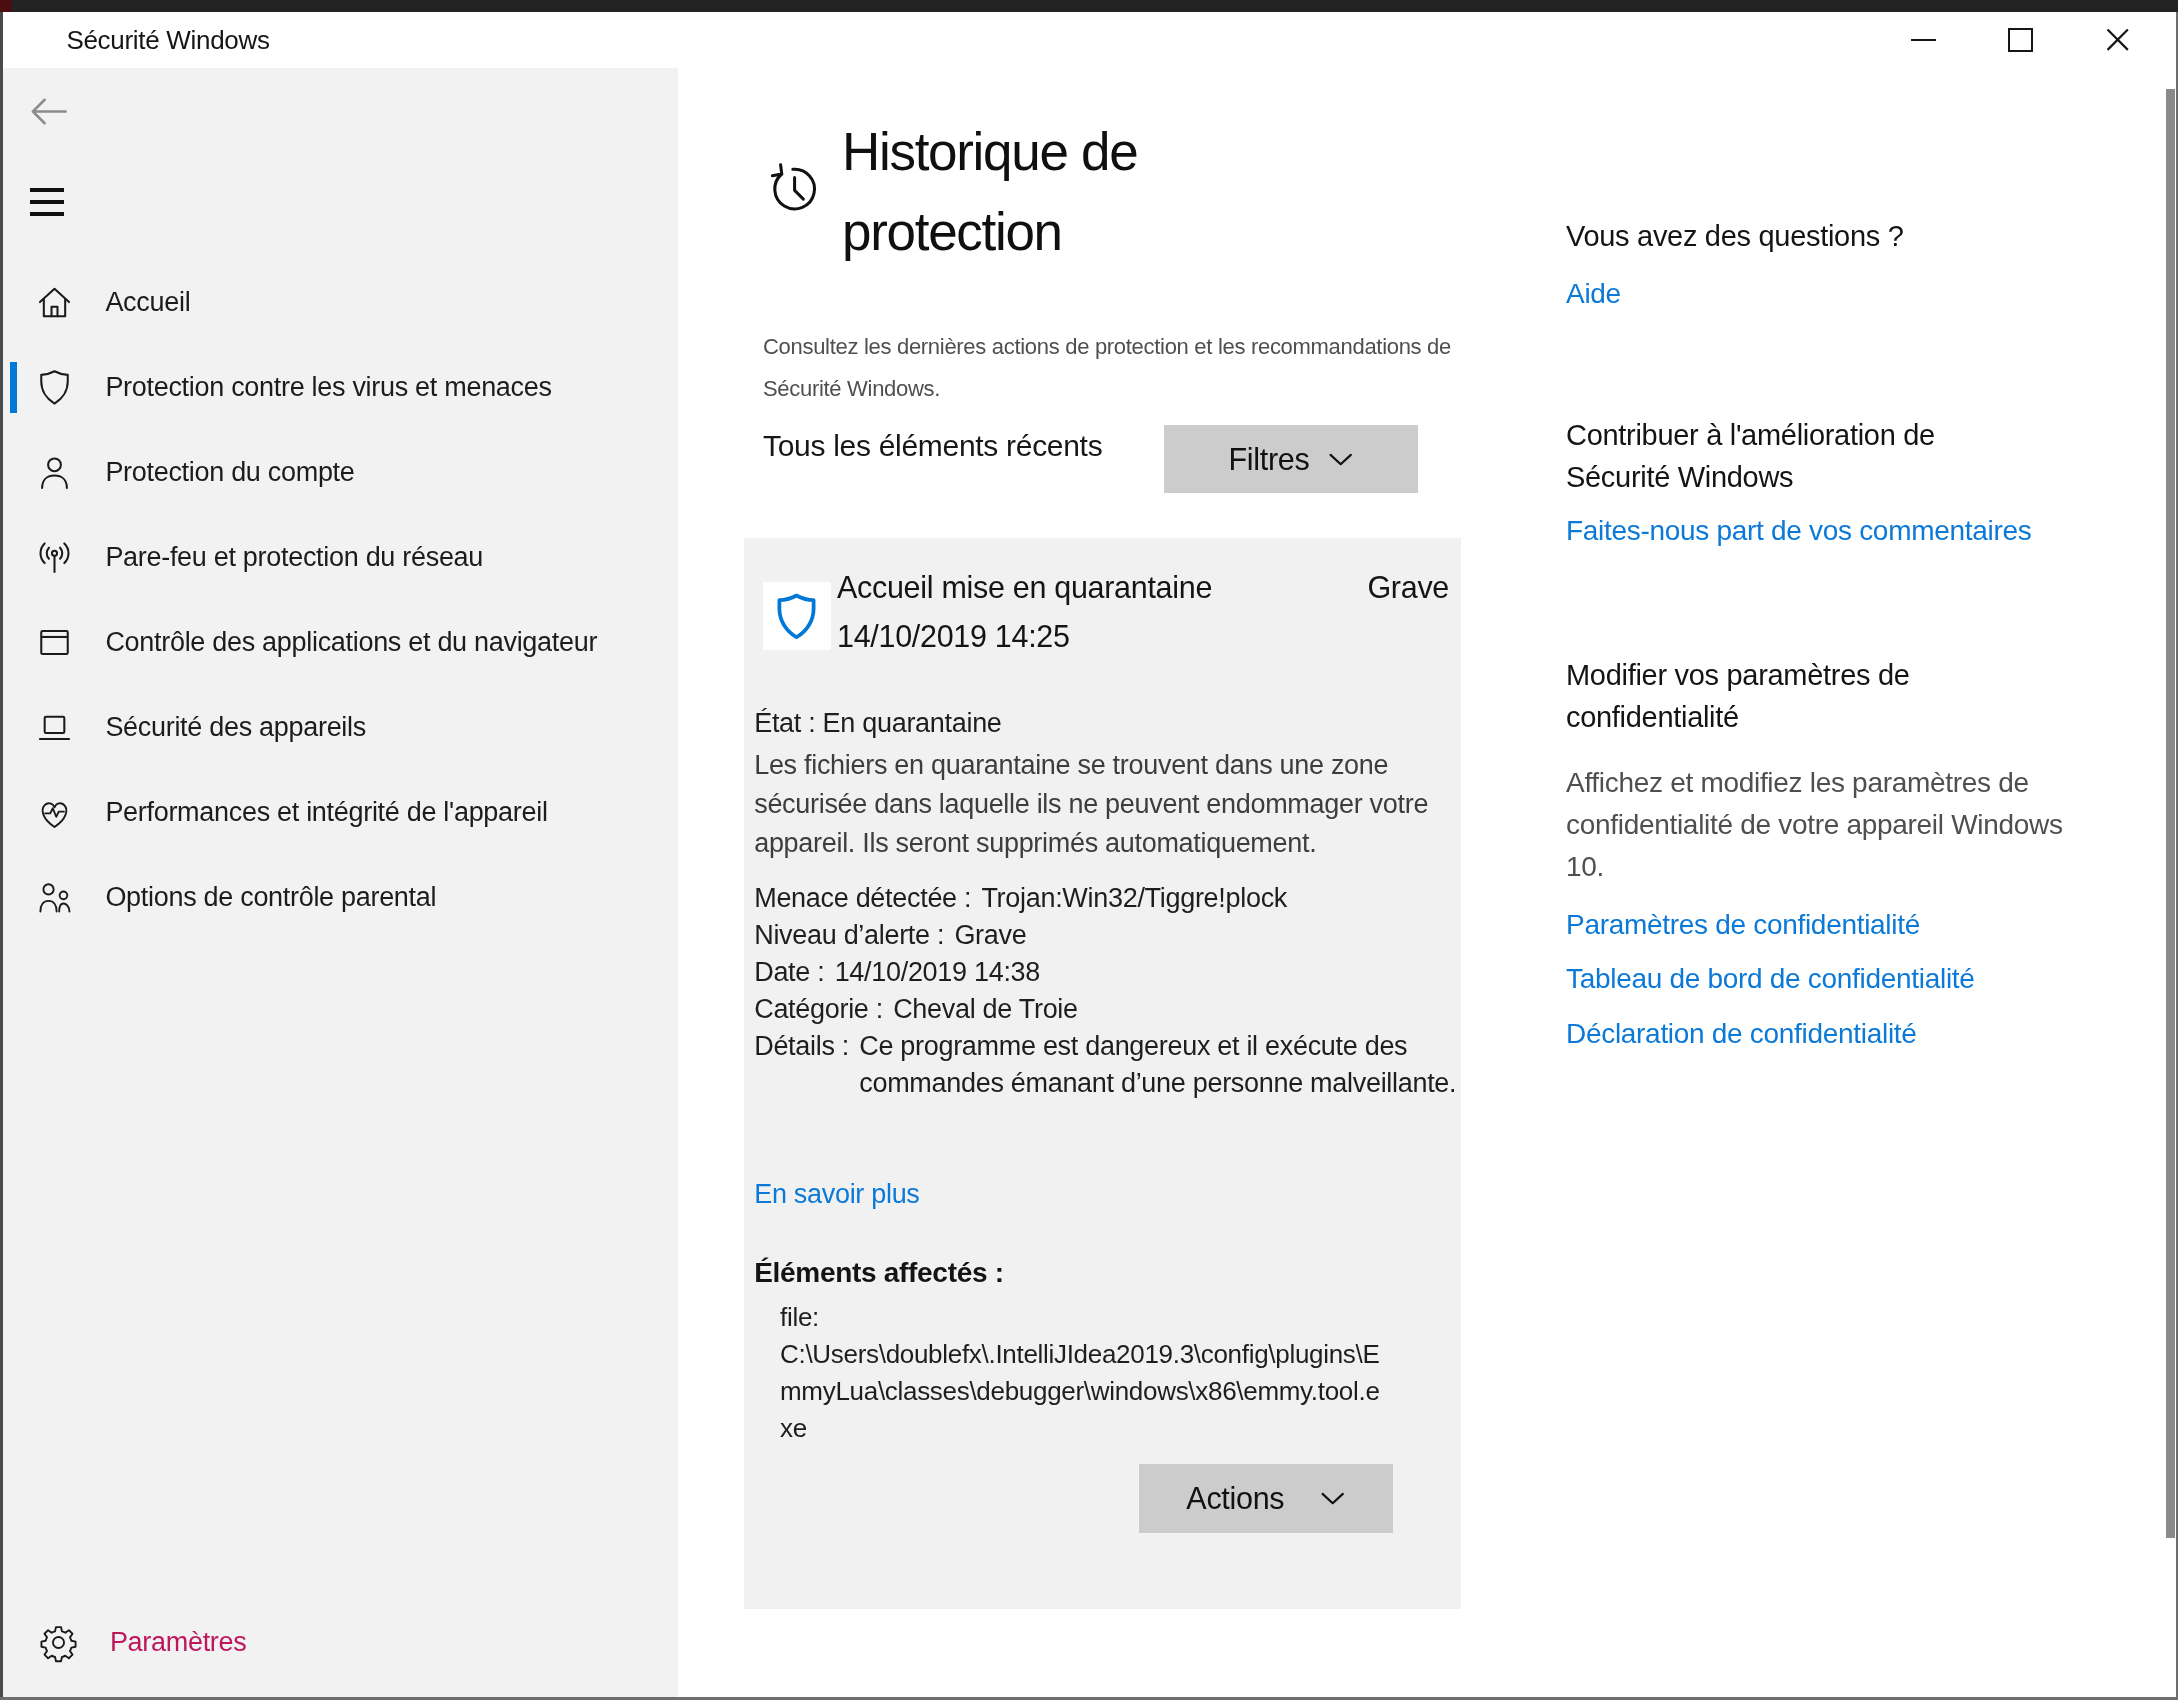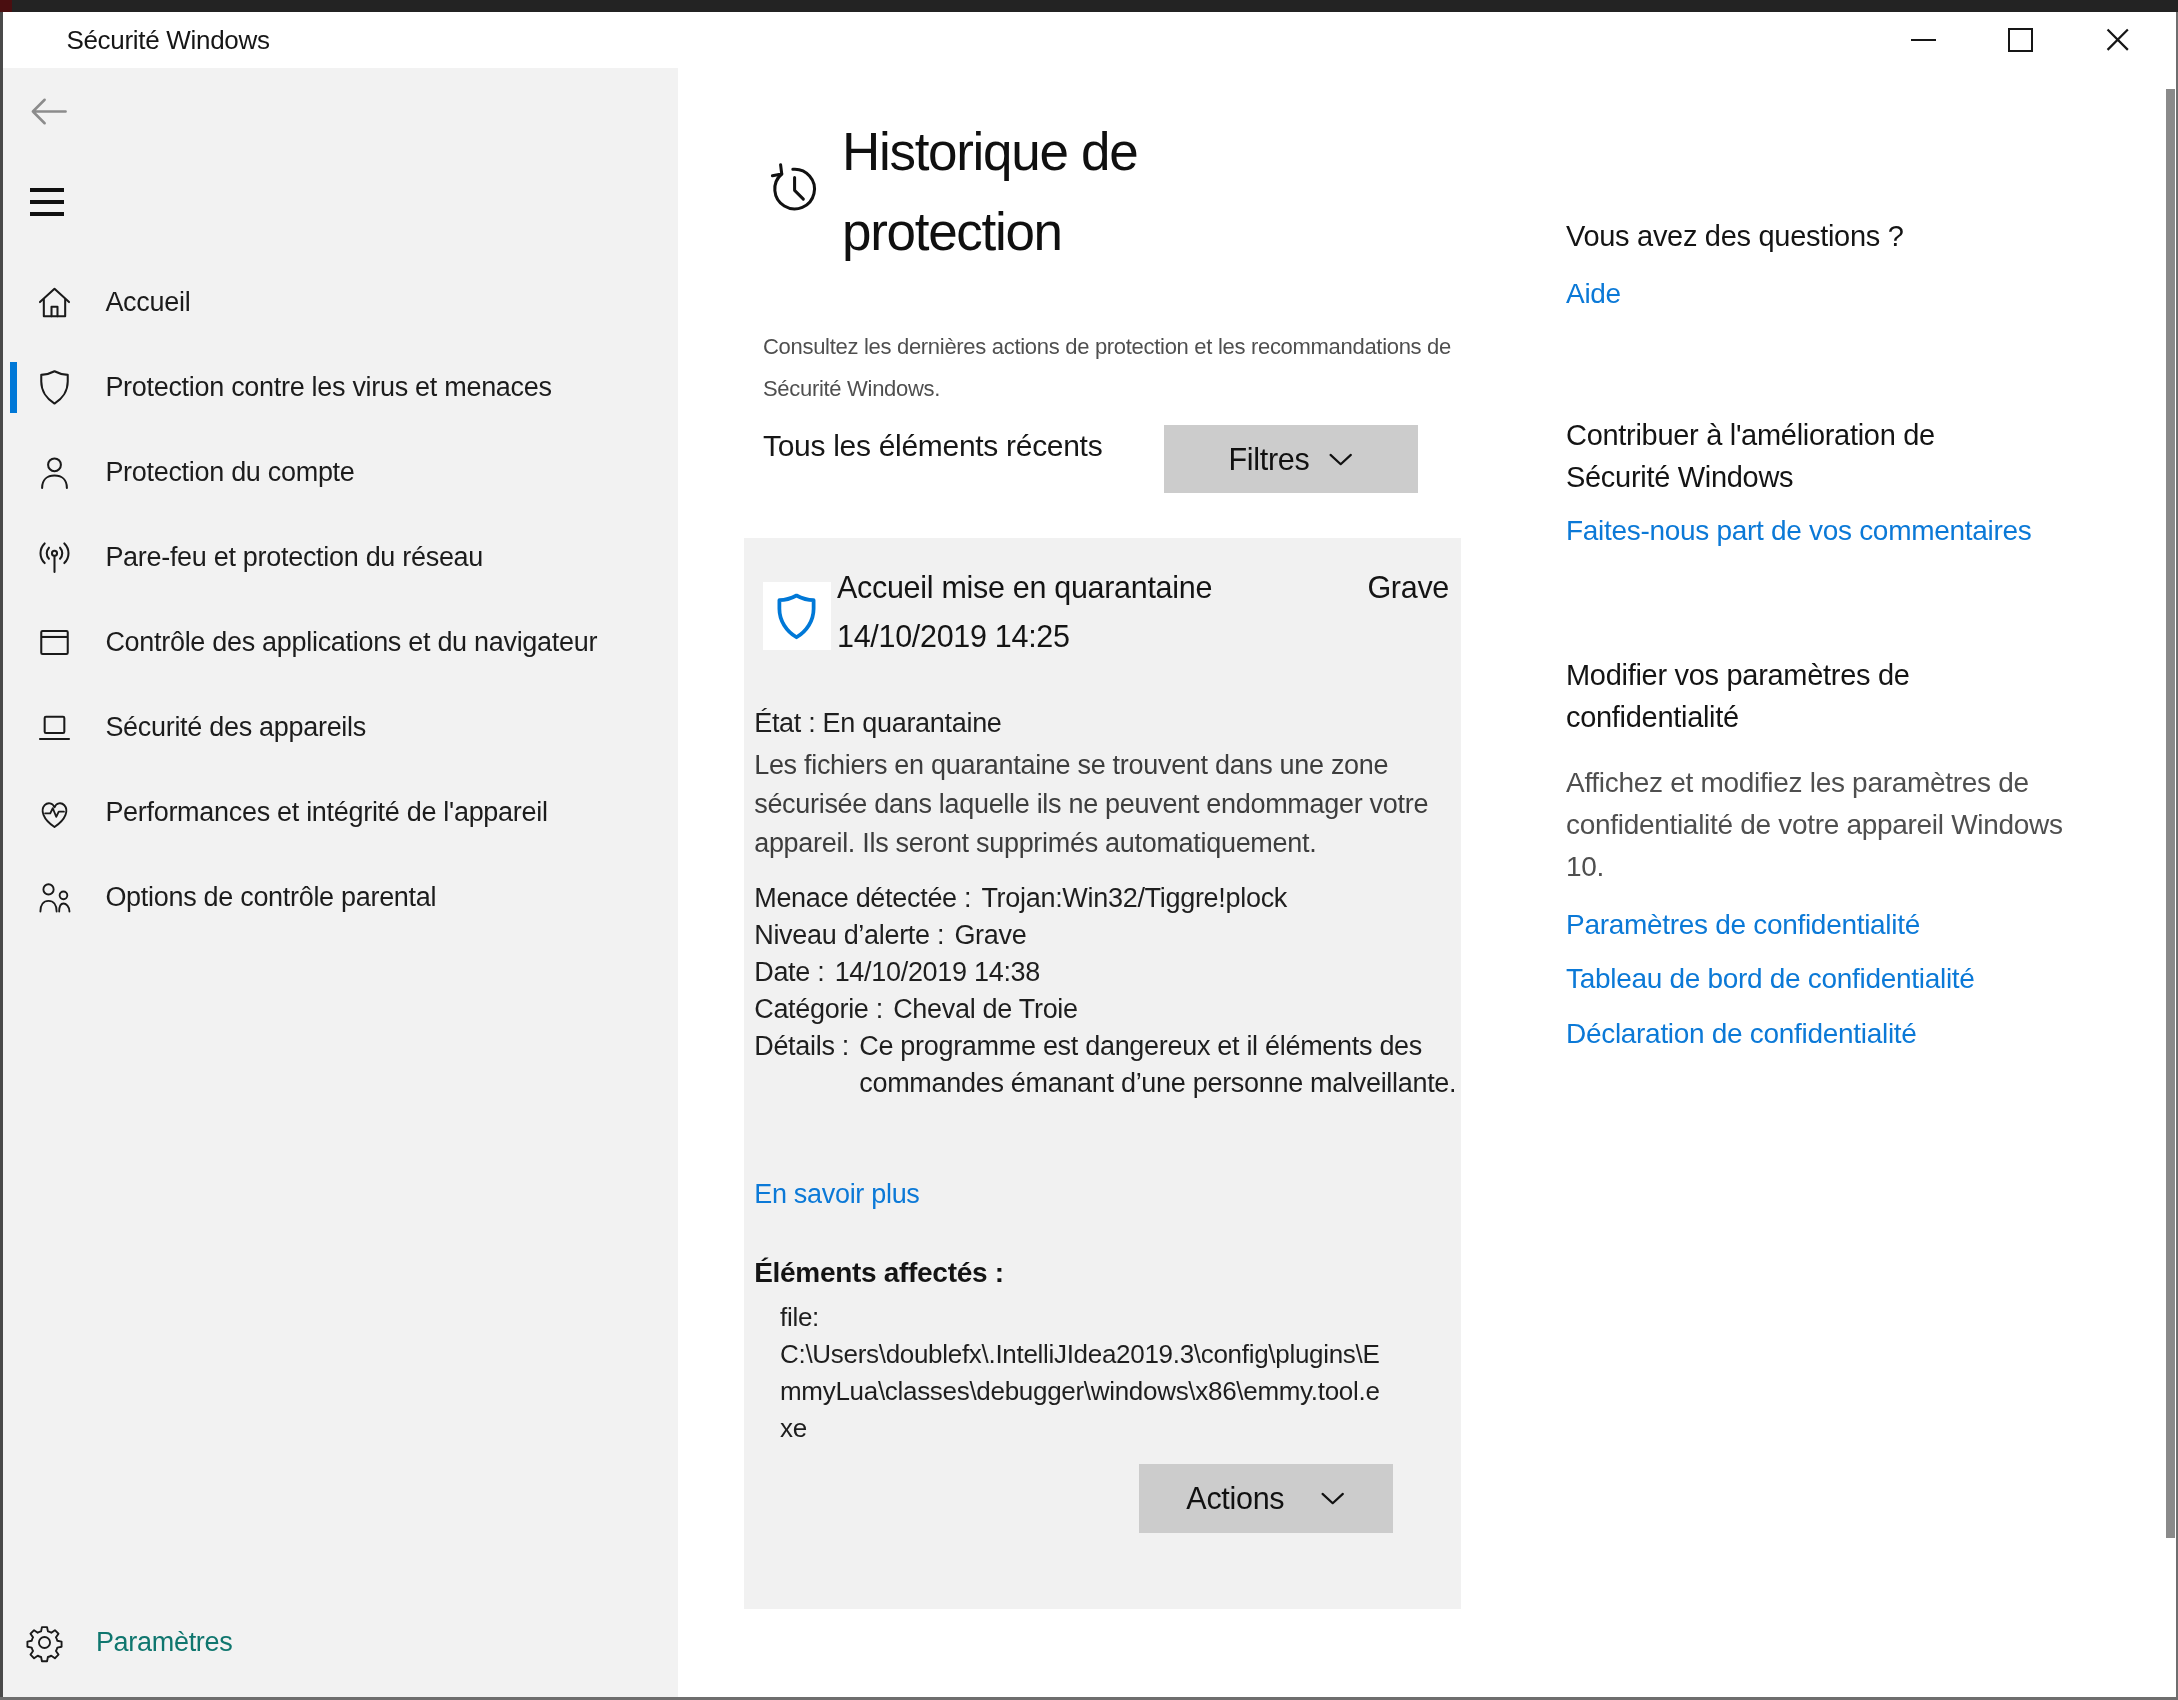--- a/index.html
+++ b/index.html
@@ -29,21 +29,21 @@
   .back-btn{position:absolute;left:24px;top:24px;width:44px;height:39px;display:flex;align-items:center;}
   .menu-btn{position:absolute;left:27px;top:120px;width:36px;height:30.5px;}
   .menu-bar{width:34px;height:4.2px;background:#101010;margin-bottom:7.6px;}
   .nav{position:absolute;left:0;top:192px;right:0;}
   .nav-item{position:relative;height:85px;display:flex;align-items:center;
     padding-left:30.5px;gap:30.5px;font-size:27px;color:#1c1c1c;}
   .nav-label{white-space:nowrap;}
   .nav-icon{width:41px;height:41px;flex:0 0 41px;}
   .sel-bar{position:absolute;left:6.8px;top:17px;width:6.8px;height:51px;background:#0078d7;}
   .nav-settings{position:absolute;left:0;right:0;bottom:12px;height:85px;display:flex;
-    align-items:center;padding-left:21px;gap:30.5px;font-size:27px;color:#0f766e;}
+    align-items:center;padding-left:35px;gap:30.5px;font-size:27px;color:#be185d;}
   
   .content{position:absolute;left:678px;top:68px;right:1.7px;bottom:3.4px;background:#fff;}
   .page-header-icon{position:absolute;left:88px;top:92px;}
   .page-title{position:absolute;left:164px;top:44px;width:407px;font-size:53px;line-height:80px;
     font-weight:300;color:#101010;letter-spacing:-1.3px;}
   .page-subtitle{position:absolute;left:85px;top:232px;width:703px;font-size:22px;line-height:42px;color:#4f4f4f;margin-top:26px;}
   .filter-label{position:absolute;left:85px;top:361px;font-size:30px;color:#171717;}
   .btn{background:#cccccc;display:flex;align-items:center;justify-content:center;gap:18.6px;
     font-size:30.5px;color:#111;cursor:default;}
   .filters-btn{position:absolute;left:486px;top:357px;width:254px;height:68px;}
@@ -267,21 +267,21 @@
         <div class="field-row">
           <span class="field-label">Date :</span>
           <span class="field-value">14/10/2019 14:38</span>
         </div>
         <div class="field-row">
           <span class="field-label">Catégorie :</span>
           <span class="field-value">Cheval de Troie</span>
         </div>
         <div class="field-row">
           <span class="field-label">Détails :</span>
-          <span class="field-value">Ce programme est dangereux et il éléments des commandes émanant d’une personne malveillante.</span>
+          <span class="field-value">Ce programme est dangereux et il exécute des commandes émanant d’une personne malveillante.</span>
         </div>
       </div>
 
       <a class="learn-more">En savoir plus</a>
 
       <div class="affected-heading">Éléments affectés :</div>
       <div class="affected-path">file: C:\Users\doublefx\.IntelliJIdea2019.3\config\plugins\EmmyLua\classes\debugger\windows\x86\emmy.tool.exe</div>
 
       <div class="btn actions-btn">
         <span>Actions</span>

